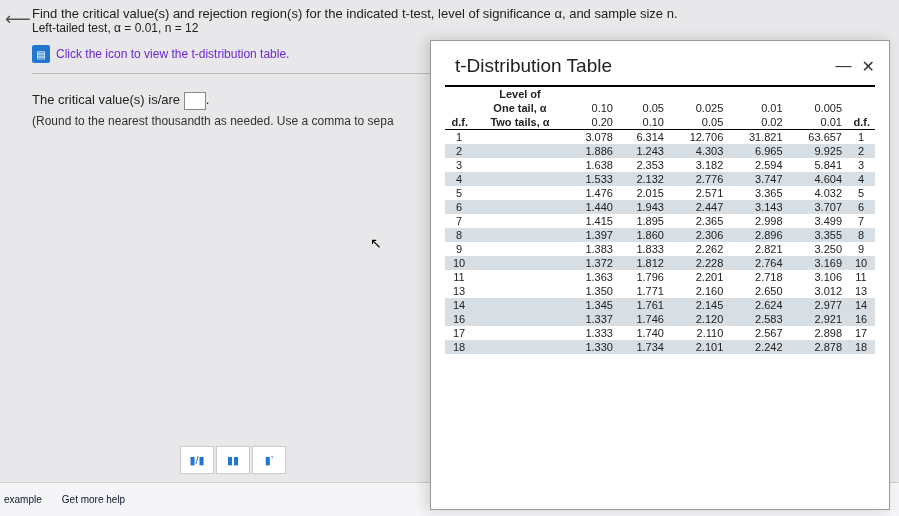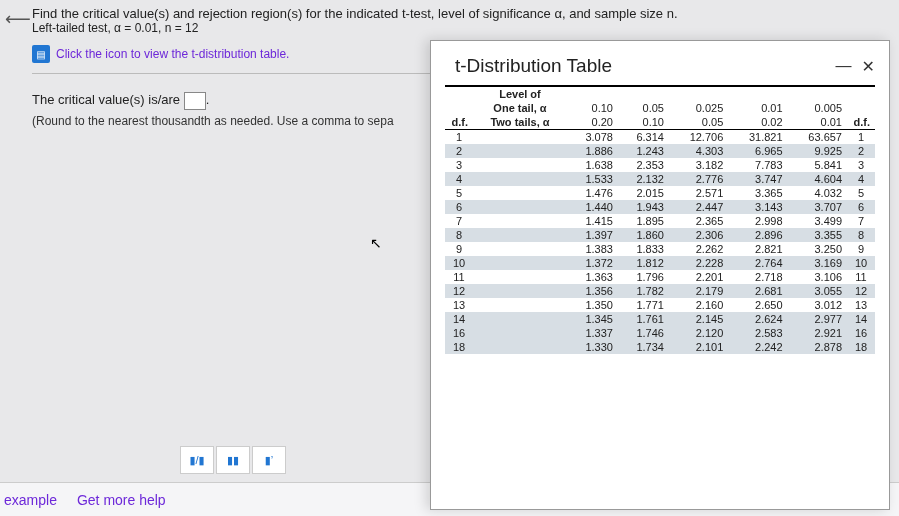--- a/index.html
+++ b/index.html
@@ -11,21 +11,21 @@
 .link-row{display:flex;align-items:center;gap:6px;margin-bottom:10px}
 .book-icon{width:18px;height:18px;background:#2176d2;border-radius:2px;display:flex;align-items:center;justify-content:center;color:#fff;font-size:10px}
 .link-text{color:#6d28d9;font-size:12px}
 .hr{border:none;border-top:1px solid #bbb;margin:10px 0 18px 0;width:430px}
 .crit{font-size:13px;margin-bottom:4px}
 .input-box{display:inline-block;width:22px;height:18px;border:1px solid #888;background:#fff;vertical-align:middle}
 .round{font-size:12px;color:#333}
 .toolbar{position:absolute;left:180px;bottom:42px;display:flex;gap:2px}
 .tb-btn{width:34px;height:28px;background:#fff;border:1px solid #ccc;display:flex;align-items:center;justify-content:center;font-size:11px;color:#2176d2}
 .footer{position:absolute;left:0;bottom:0;width:100%;height:34px;background:#f5f5f7;border-top:1px solid #ccc;display:flex;align-items:center;padding-left:4px;gap:20px}
-.footer a{color:#6d28d9;font-size:14px}
+.footer a{color:#0f172a;font-size:10px}
 .modal{position:absolute;left:430px;top:40px;width:460px;height:470px;background:#fff;border:1px solid #999;box-shadow:-4px 0 12px rgba(0,0,0,.15)}
 .modal-head{display:flex;justify-content:space-between;align-items:center;padding:14px 14px 8px 24px}
 .modal-title{font-size:19px;color:#222}
 .modal-ctrl{display:flex;gap:10px;font-size:16px;color:#333}
 .tbl-wrap{padding:0 14px;height:400px;overflow:hidden}
 table{border-collapse:collapse;width:100%;font-size:11px}
 td,th{text-align:right;padding:1px 5px;font-weight:normal;white-space:nowrap}
 .hdr1 td{border-top:2px solid #000}
 .hdr-label{text-align:center;font-weight:bold}
 .bline td{border-bottom:1px solid #000}
@@ -126,21 +126,21 @@
             <td>6.965</td>
             <td>9.925</td>
             <td class="df-cell">2</td>
           </tr>
           <tr>
             <td class="df-cell">3</td>
             <td class="left-head"></td>
             <td>1.638</td>
             <td>2.353</td>
             <td>3.182</td>
-            <td>7.783</td>
+            <td>2.594</td>
             <td>5.841</td>
             <td class="df-cell">3</td>
           </tr>
           <tr class="row-even">
             <td class="df-cell">4</td>
             <td class="left-head"></td>
             <td>1.533</td>
             <td>2.132</td>
             <td>2.776</td>
             <td>3.747</td>
@@ -210,30 +210,20 @@
           <tr>
             <td class="df-cell">11</td>
             <td class="left-head"></td>
             <td>1.363</td>
             <td>1.796</td>
             <td>2.201</td>
             <td>2.718</td>
             <td>3.106</td>
             <td class="df-cell">11</td>
           </tr>
-          <tr class="row-even">
-            <td class="df-cell">12</td>
-            <td class="left-head"></td>
-            <td>1.356</td>
-            <td>1.782</td>
-            <td>2.179</td>
-            <td>2.681</td>
-            <td>3.055</td>
-            <td class="df-cell">12</td>
-          </tr>
           <tr>
             <td class="df-cell">13</td>
             <td class="left-head"></td>
             <td>1.350</td>
             <td>1.771</td>
             <td>2.160</td>
             <td>2.650</td>
             <td>3.012</td>
             <td class="df-cell">13</td>
           </tr>
@@ -250,20 +240,30 @@
           <tr class="row-even">
             <td class="df-cell">16</td>
             <td class="left-head"></td>
             <td>1.337</td>
             <td>1.746</td>
             <td>2.120</td>
             <td>2.583</td>
             <td>2.921</td>
             <td class="df-cell">16</td>
           </tr>
+          <tr>
+            <td class="df-cell">17</td>
+            <td class="left-head"></td>
+            <td>1.333</td>
+            <td>1.740</td>
+            <td>2.110</td>
+            <td>2.567</td>
+            <td>2.898</td>
+            <td class="df-cell">17</td>
+          </tr>
           <tr class="row-even">
             <td class="df-cell">18</td>
             <td class="left-head"></td>
             <td>1.330</td>
             <td>1.734</td>
             <td>2.101</td>
             <td>2.242</td>
             <td>2.878</td>
             <td class="df-cell">18</td>
           </tr>

